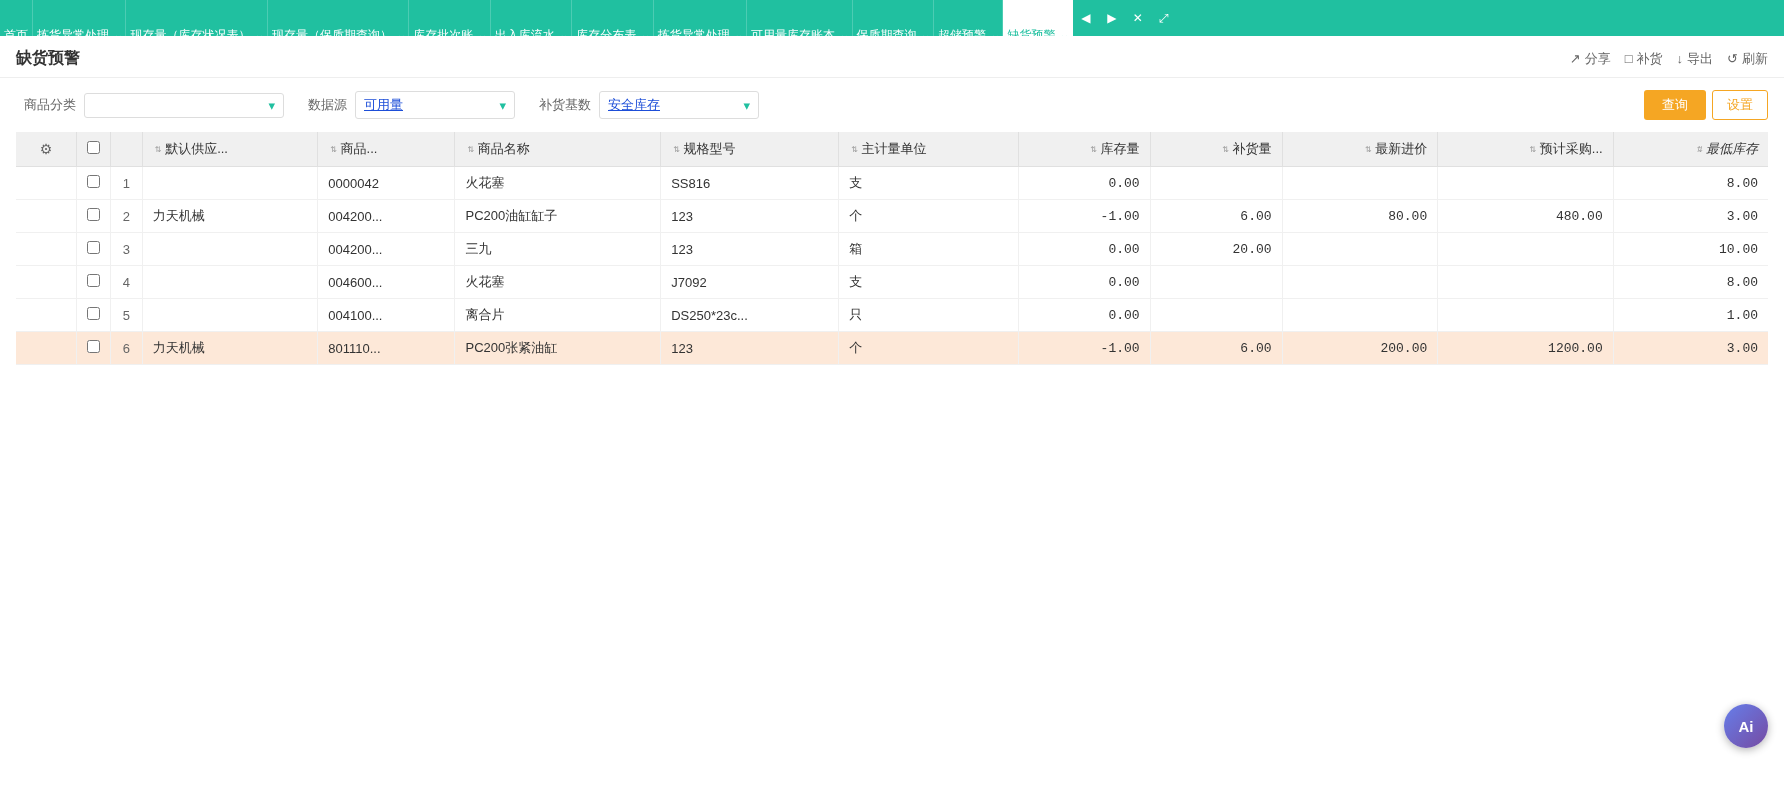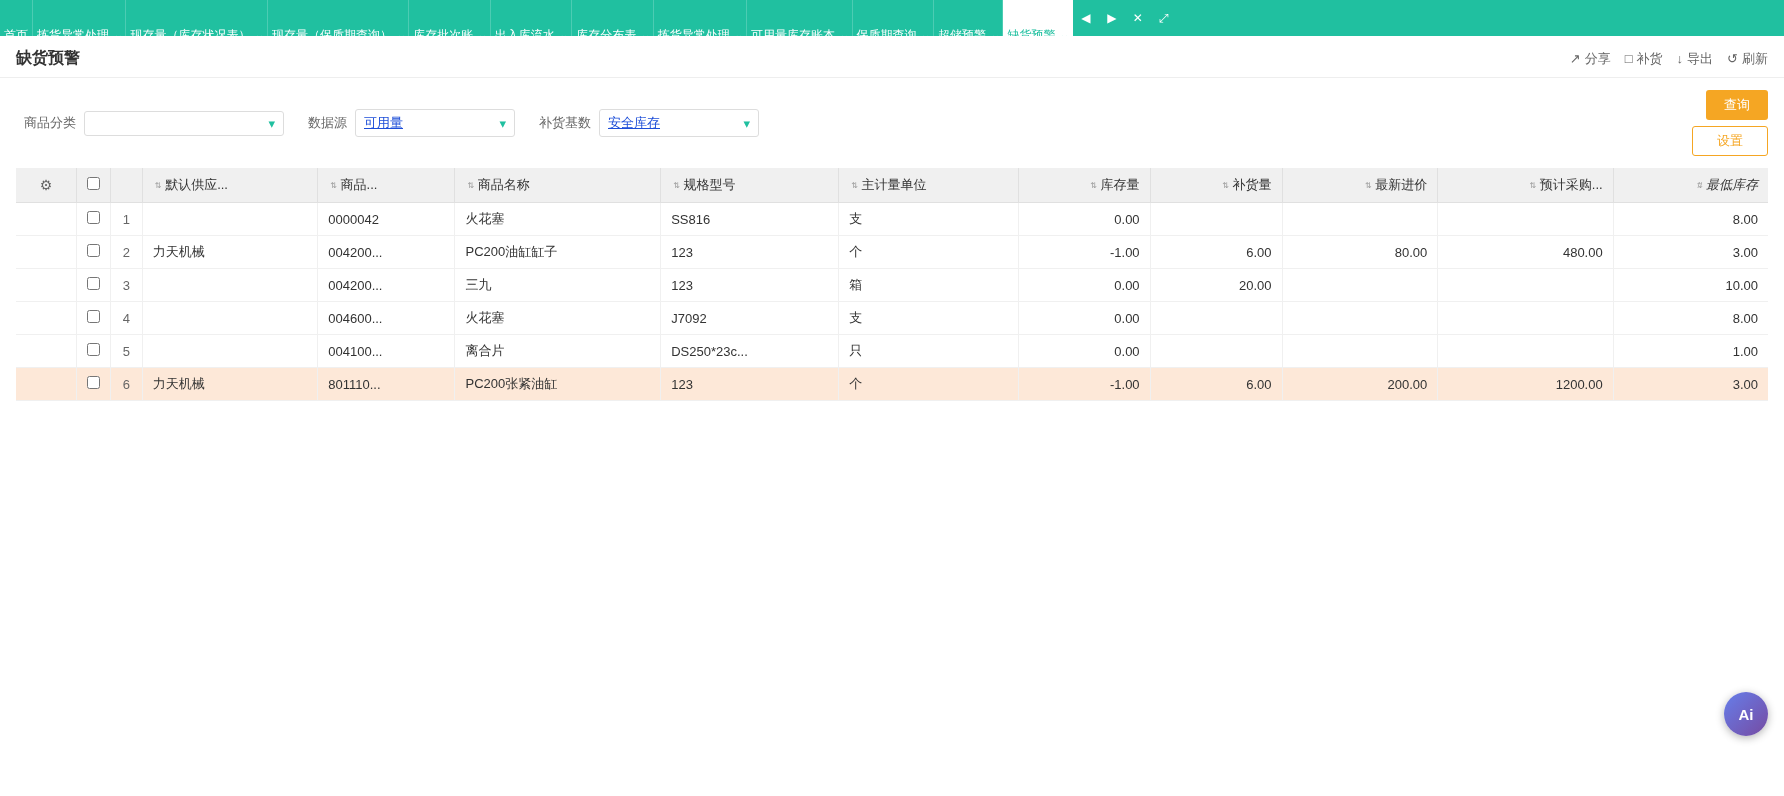--- a/index.html
+++ b/index.html
@@ -124,28 +124,28 @@
       border-radius: 3px;
       padding: 6px 18px;
       cursor: pointer;
       font-size: 13px;
     }
     .btn-settings {
       background: #fff;
       color: #f5a623;
       border: 1px solid #f5a623;
       border-radius: 3px;
-      padding: 5px 24px;
+      padding: 5px 14px;
       cursor: pointer;
       font-size: 13px;
     }
     .filter-right-btns {
       margin-left: auto;
       display: flex;
-      flex-direction: column;
+      flex-direction: row;
       gap: 6px;
       align-items: flex-end;
     }
 
     
     .table-container {
       padding: 0 16px;
       overflow-x: auto;
     }
     table {
@@ -172,21 +172,21 @@
     tbody tr.highlighted { background: #fde8d8; }
     tbody td {
       padding: 7px 10px;
       color: #333;
       border-right: 1px solid #f0f0f0;
       white-space: nowrap;
     }
     tbody td:last-child { border-right: none; }
     .td-center { text-align: center; }
     .td-right { text-align: right; }
-    .td-num { color: #333; }
+    .td-num { color: #333; font-family: Liberation Mono, monospace; }
 
     .sort-icon {
       display: inline-flex;
       flex-direction: column;
       margin-left: 2px;
       vertical-align: middle;
       font-size: 8px;
       line-height: 1;
       color: #999;
     }
@@ -210,21 +210,21 @@
 
     input[type="checkbox"] {
       cursor: pointer;
       accent-color: #20c0a0;
     }
 
     
     .ai-badge {
       position: fixed;
       right: 16px;
-      bottom: 60px;
+      bottom: 48px;
       background: linear-gradient(135deg, #667eea, #764ba2);
       color: #fff;
       border-radius: 50%;
       width: 44px;
       height: 44px;
       display: flex;
       align-items: center;
       justify-content: center;
       font-size: 15px;
       font-weight: bold;

